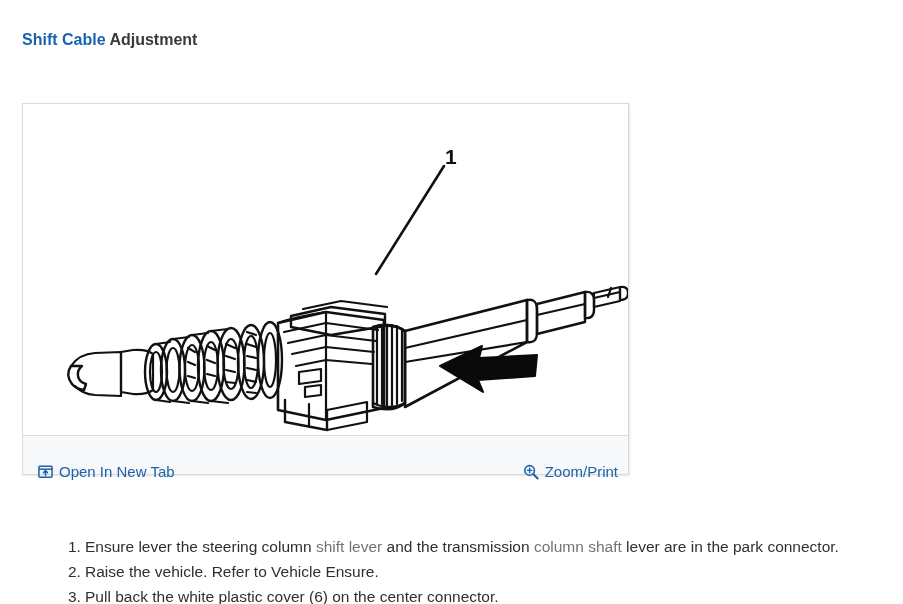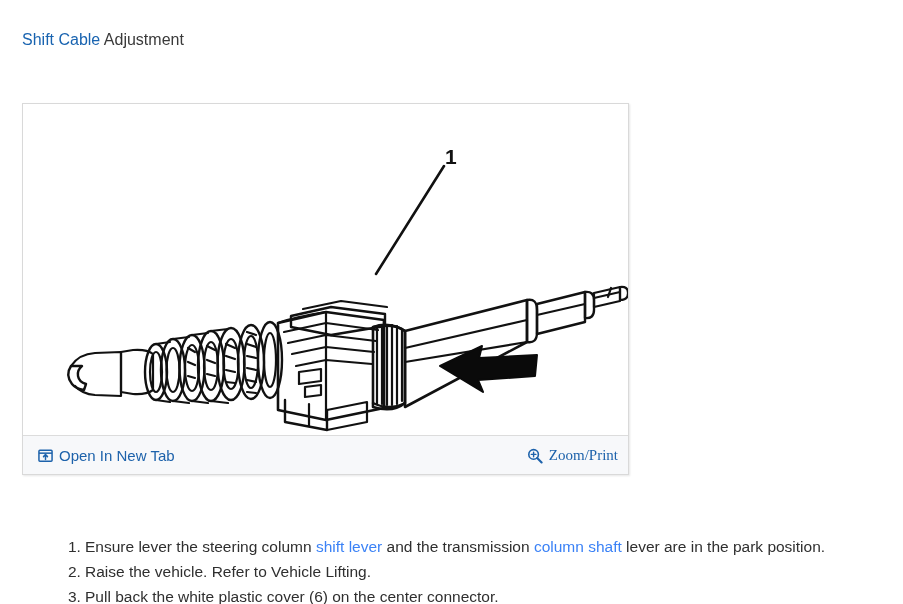--- a/index.html
+++ b/index.html
@@ -16,21 +16,21 @@
     color: #333333;
     overflow: hidden;
   }
 
   
   .page-title {
     position: absolute;
     left: 22px;
     top: 30px;
     font-size: 16px;
-    font-weight: normal;
+    font-weight: bold;
     line-height: 20px;
     white-space: nowrap;
   }
   .page-title .t-link {
     color: #1863b0;
   }
   .page-title .t-plain {
     color: #3a3a3a;
   }
 
@@ -69,33 +69,33 @@
     left: 0;
     right: 0;
     bottom: 0;
     height: 39px;
     background: #f7f8fa;
     border-top: 1px solid #dcdcdc;
     box-sizing: border-box;
   }
   .tool-btn {
     position: absolute;
-    top: 0;
+    top: 16px;
     height: 39px;
     display: flex;
     align-items: center;
     gap: 6px;
     color: #1d62ab;
     font-size: 15px;
     cursor: pointer;
     text-decoration: none;
     user-select: none;
   }
   .tool-btn.left  { left: 14px; }
-  .tool-btn.right { right: 10px; font-family: Liberation Serif, serif; }
+  .tool-btn.right { right: 10px; }
   .tool-btn .tool-label { line-height: 1; white-space: nowrap; }
   .tool-icon {
     display: inline-flex;
     align-items: center;
     justify-content: center;
     width: 16px;
     height: 16px;
     flex: 0 0 auto;
   }
 
@@ -111,21 +111,21 @@
   }
   .proc-item {
     display: block;
     white-space: nowrap;
   }
   .proc-num {
     display: inline-block;
     min-width: 17px;
   }
   .proc-link {
-    color: #3b82f6;
+    color: #737373;
     cursor: pointer;
   }
 </style>
 </head>
 <body>
 
 <div class="page-title">
   <span class="t-link">Shift Cable</span><span class="t-plain"> Adjustment</span>
 </div>
 
@@ -241,16 +241,16 @@
           <path d="M 6.6 4.1 L 6.6 8.7 M 4.3 6.4 L 8.9 6.4" stroke="#1d62ab" stroke-width="1.4" stroke-linecap="round"></path>
         </svg>
       </span>
       <span class="tool-label">Zoom/Print</span>
     </a>
 
   </div>
 </div>
 
 <ol class="procedure-list" id="procedure-list">
-    <li class="proc-item"><span class="proc-num">1.</span><span>Ensure lever the steering column </span><span class="proc-link">shift lever</span><span> and the transmission </span><span class="proc-link">column shaft</span><span> lever are in the park position.</span></li>
-    <li class="proc-item"><span class="proc-num">2.</span><span>Raise the vehicle. Refer to Vehicle Lifting.</span></li>
+    <li class="proc-item"><span class="proc-num">1.</span><span>Ensure lever the steering column </span><span class="proc-link">shift lever</span><span> and the transmission </span><span class="proc-link">column shaft</span><span> lever are in the park connector.</span></li>
+    <li class="proc-item"><span class="proc-num">2.</span><span>Raise the vehicle. Refer to Vehicle Ensure.</span></li>
     <li class="proc-item"><span class="proc-num">3.</span><span>Pull back the white plastic cover (6) on the center connector.</span></li>
   </ol>
 
 </body></html>

